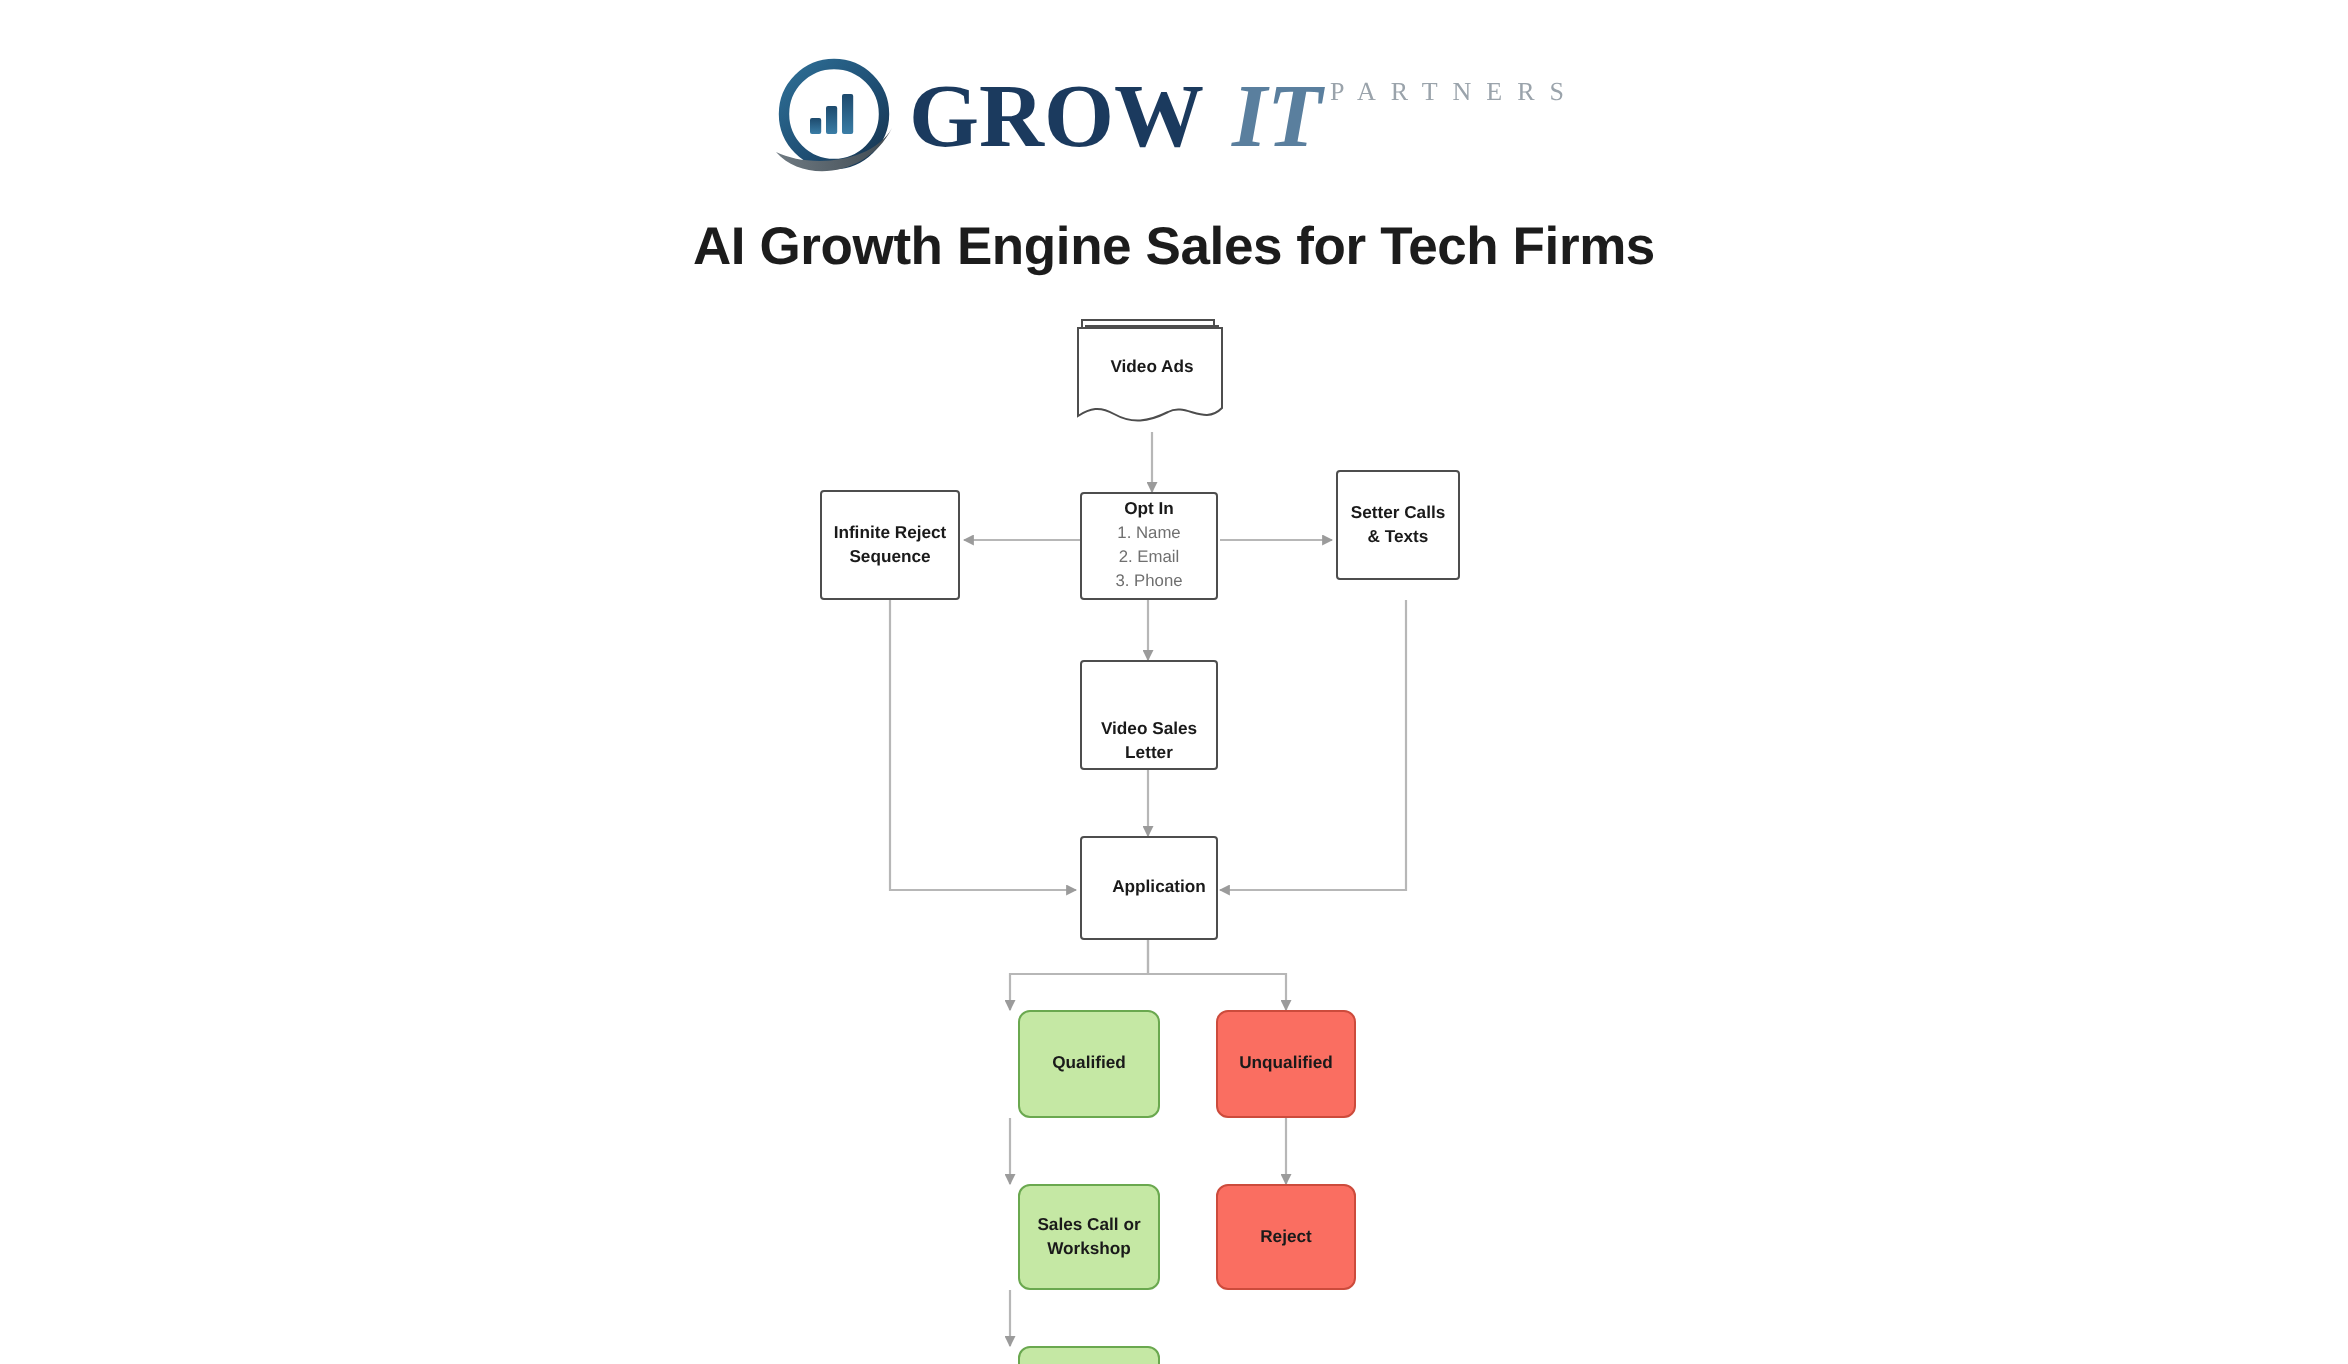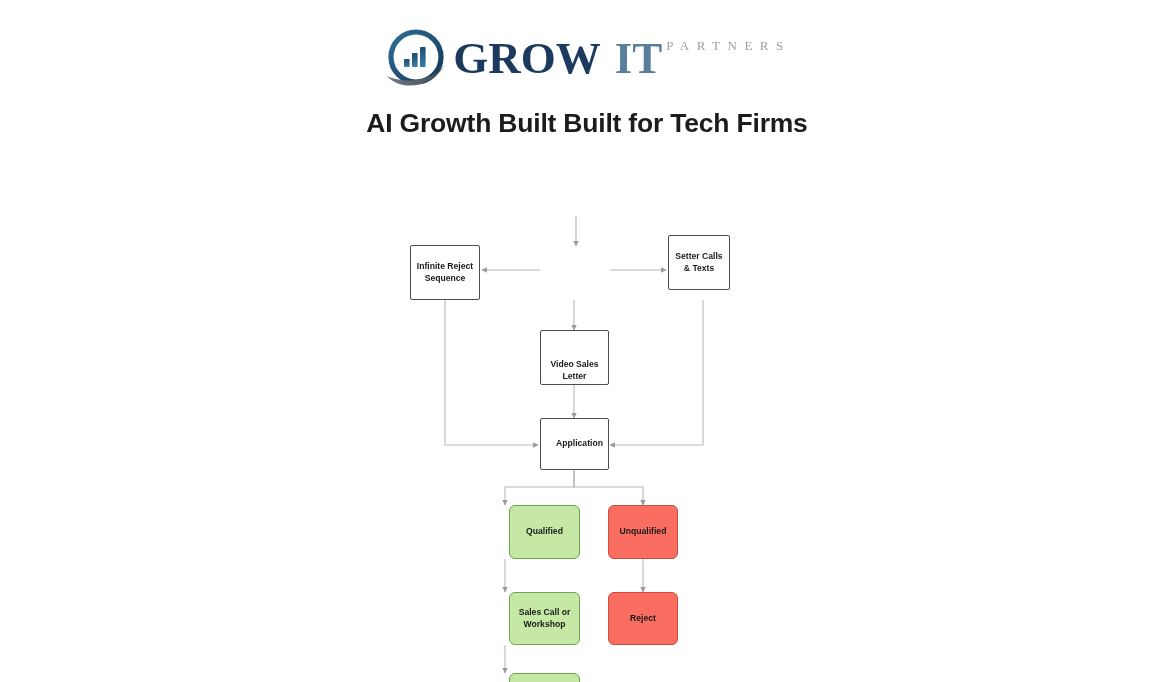--- a/index.html
+++ b/index.html
@@ -52,20 +52,21 @@
     font-weight: 700;
     font-size: 45px;
     letter-spacing: 0px;
     color: #1b3a5e;
   }
   .logo-it {
     font-family: "Liberation Serif", serif;
     font-weight: 700;
     font-size: 45px;
     color: #5a7f9e;
+    font-style: italic;
   }
   .logo-partners {
     font-family: "Liberation Serif", serif;
     font-size: 13px;
     letter-spacing: 7.5px;
     color: #9aa3ab;
     margin-top: 3px;
     padding-left: 4px;
   }
 
@@ -175,21 +176,21 @@
     <span class="logo-text">
       <span class="logo-row">
         <span class="logo-grow">GROW</span>
         <span class="logo-it">IT</span>
       </span>
       <span class="logo-partners">PARTNERS</span>
     </span>
   </div>
 </div>
 
-<div class="page-title">AI Growth Built Built for Tech Firms</div>
+<div class="page-title">AI Growth Engine Sales for Tech Firms</div>
 
 <div class="diagram">
 
   <svg width="1174" height="542">
     <defs>
       <marker id="arw" viewBox="0 0 10 10" refX="9" refY="5" markerWidth="5" markerHeight="5" orient="auto-start-reverse">
         <path d="M 0 0 L 10 5 L 0 10 z" fill="#9b9b9b"></path>
       </marker>
     </defs>
     <g fill="none" stroke="#b7b7b7" stroke-width="1.1" marker-end="url(#arw)">
@@ -213,21 +214,34 @@
       <path d="M 574 330 L 574 347 L 643 347 L 643 365"></path>
 
       <path d="M 505 419 L 505 452"></path>
 
       <path d="M 643 419 L 643 452"></path>
 
       <path d="M 505 505 L 505 533"></path>
     </g>
   </svg>
 
-
+  <div class="doc-node" style="left:537px; top:16px;">
+    <svg width="78" height="62" viewBox="0 0 78 62" aria-hidden="true">
+      <path d="M6 7 h66 v4 h-66 z M4 4 h66 v4 h-66 z" fill="#ffffff" stroke="#4d4d4d" stroke-width="1"></path>
+      <path d="M2 8 h72 v40 c-9 9 -18 -3 -27 2 c-10 5 -18 6 -27 1 c-7 -4 -12 -3 -18 1 z" fill="#ffffff" stroke="#4d4d4d" stroke-width="1"></path>
+    </svg>
+    <span class="doc-label">Video Ads</span>
+  </div>
+
+  <div class="node" style="left:540px; top:106px; width:69px; height:54px;">
+    <span>Opt In</span>
+    <span class="node-sub">1. Name</span>
+    <span class="node-sub">2. Email</span>
+    <span class="node-sub">3. Phone</span>
+  </div>
 
   <div class="node" style="left:410px; top:105px; width:70px; height:55px;">
     <span>Infinite Reject Sequence</span>
   </div>
 
   <div class="node" style="left:668px; top:95px; width:62px; height:55px;">
     <span>Setter Calls &amp; Texts</span>
   </div>
 
   <div class="node" style="left:540px; top:190px; width:69px; height:55px;justify-content:flex-end;">

